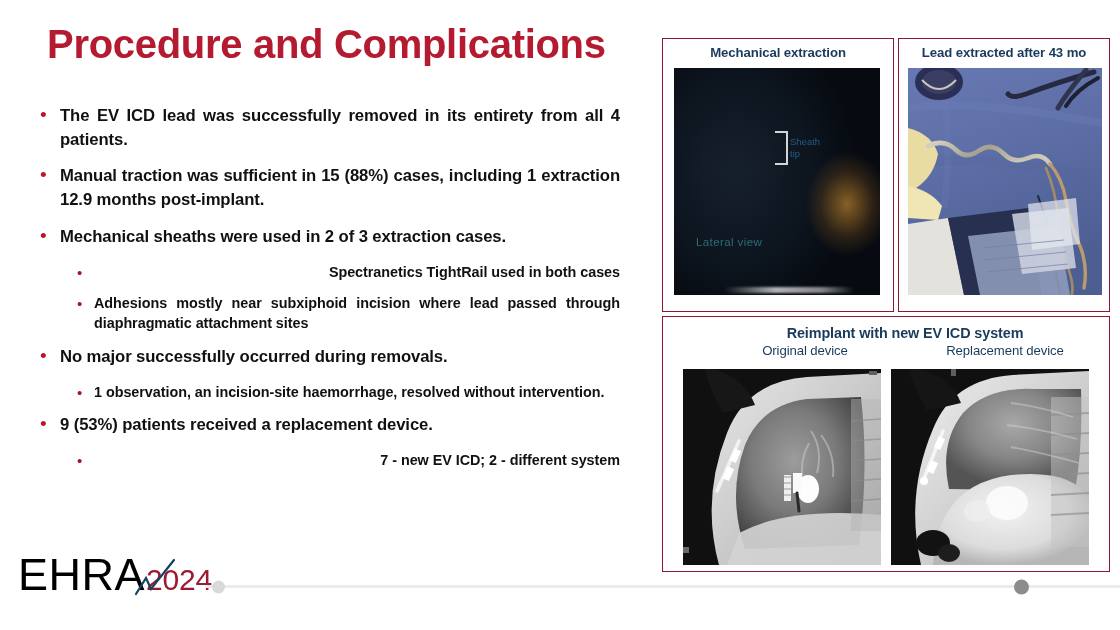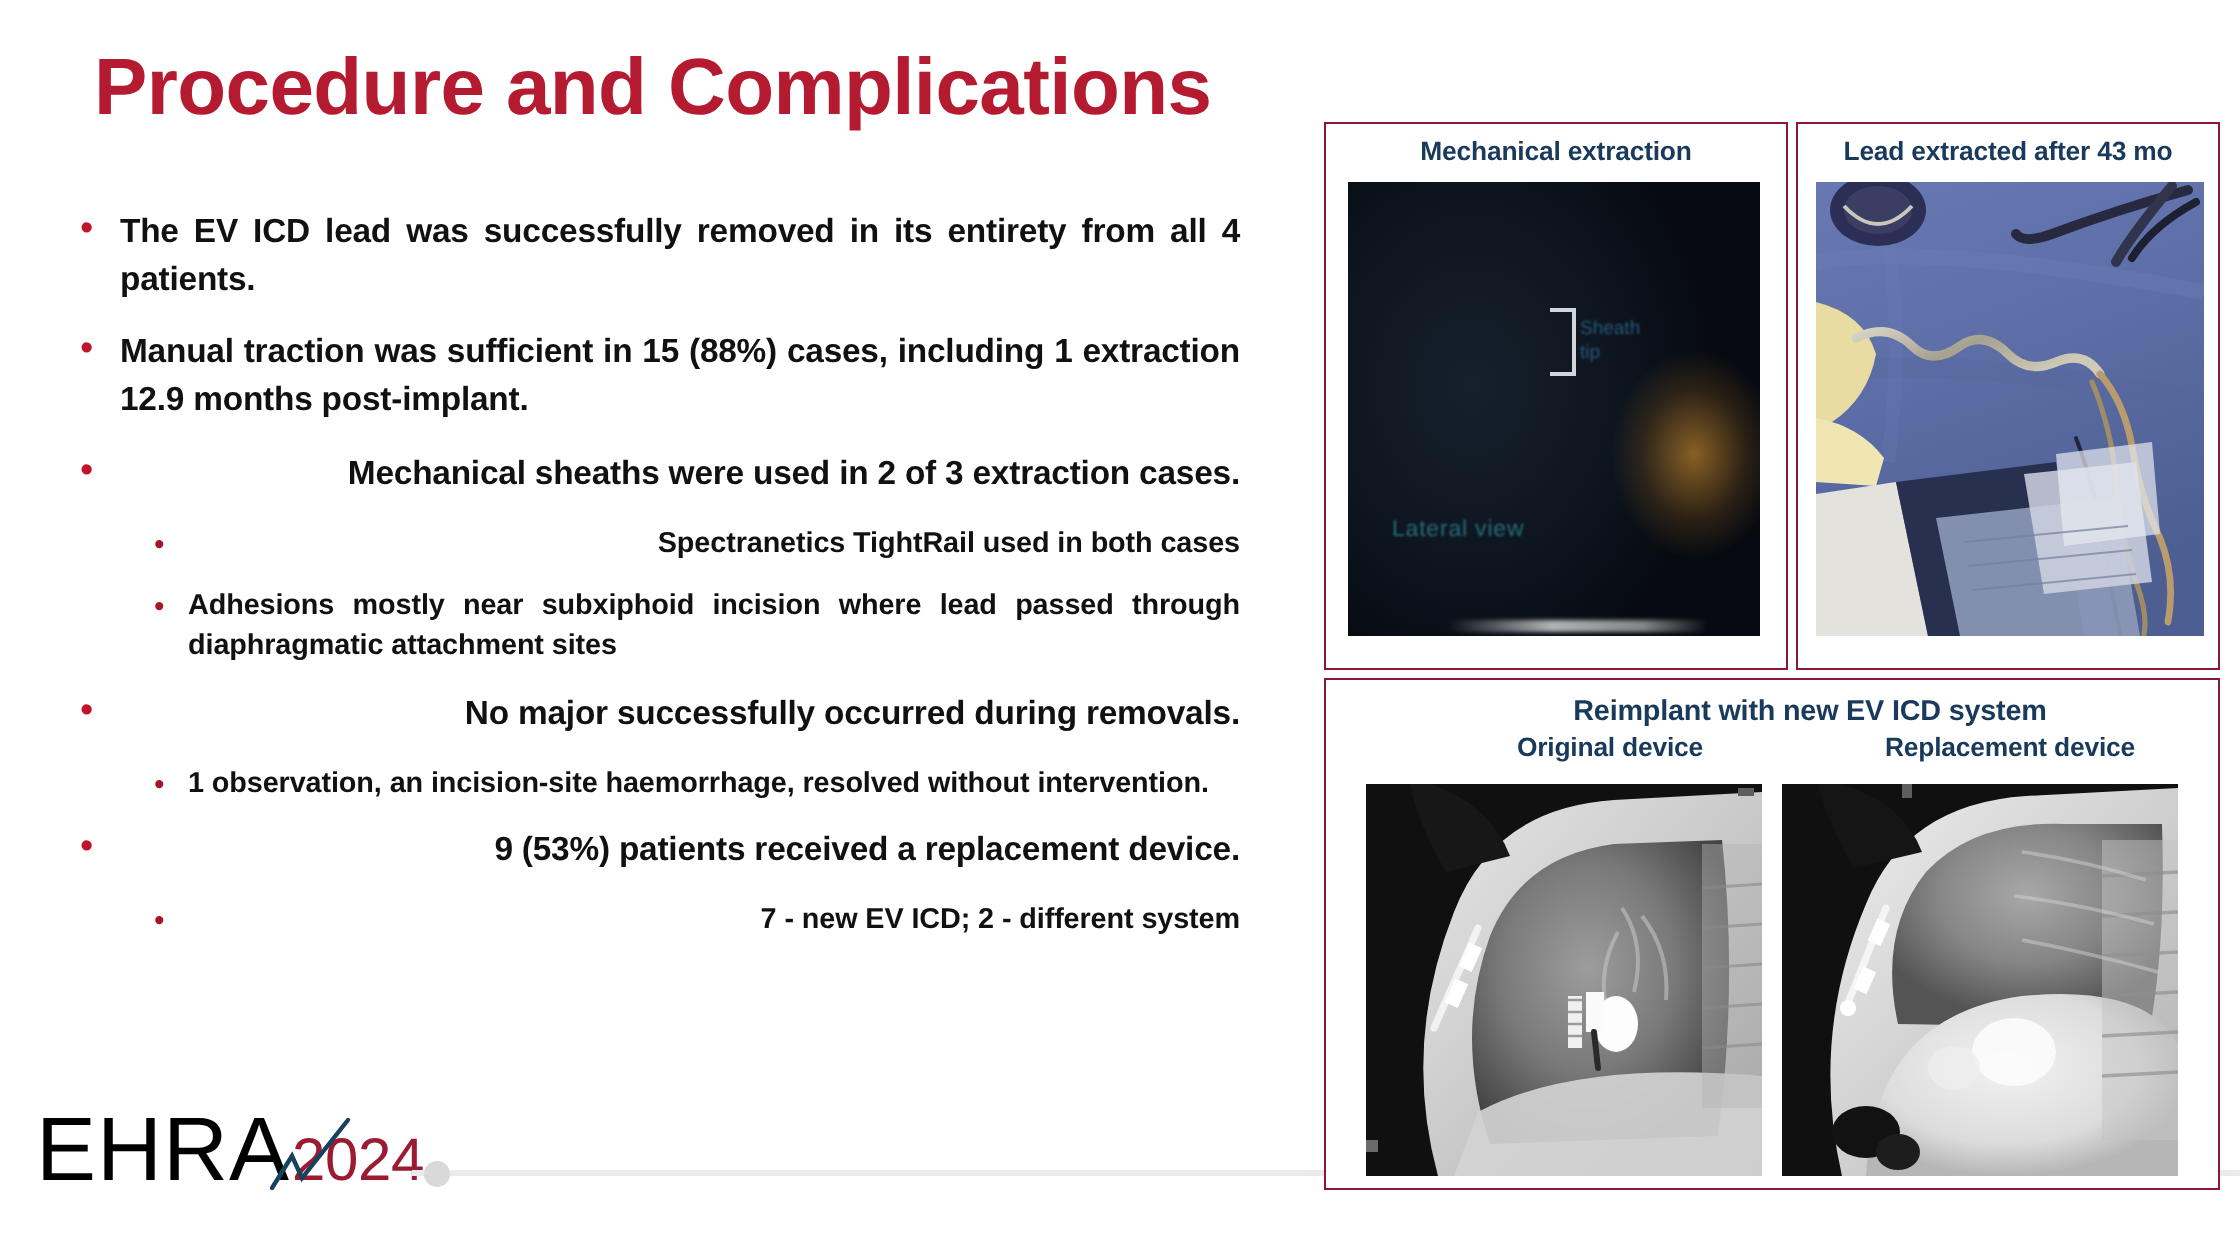--- a/index.html
+++ b/index.html
@@ -62,21 +62,21 @@
   }
   .lvl1 > .btext {
     flex: 1 1 auto;
     font-size: 16.7px;
     font-weight: bold;
     color: #111111;
     line-height: 1.42;
     text-align: justify;
     letter-spacing: -0.1px;
   }
-  .lvl1 > .btext.nojust { text-align: right; }
+  .lvl1 > .btext.nojust { text-align: left; }
 
   
   .lvl2 {
     margin-left: 37px;
     margin-bottom: 11px;
   }
   .lvl2 > .marker {
     color: #A81428;
     font-size: 15px;
     line-height: 19px;
@@ -156,21 +156,20 @@
     width: 15px; height: 15px;
     background: #8C8C8C;
   }
 
   
   .panel {
     position: absolute;
     border: 1.5px solid #8C1733;
     background: #ffffff;
     box-sizing: border-box;
-    margin-top: 23px;
   }
   .panel-tl { left: 662px; top: 38px;  width: 232px; height: 274px; }
   .panel-tr { left: 898px; top: 38px;  width: 212px; height: 274px; }
   .panel-bottom { left: 662px; top: 316px; width: 448px; height: 256px; padding-left: 38px; }
 
   .panel-caption {
     text-align: center;
     color: #1A3A5C;
     font-weight: bold;
     font-size: 13.2px;
@@ -187,21 +186,21 @@
     letter-spacing: -0.1px;
   }
   .subcap-row {
     display: flex;
     padding: 2px 4px 0 4px;
   }
   .subcap {
     flex: 1 1 50%;
     text-align: center;
     color: #1A3A5C;
-    font-weight: bold;
+    font-weight: normal;
     font-size: 13.2px;
     letter-spacing: -0.1px;
   }
 
   .img-frame {
     position: absolute;
     background: #ffffff;
     overflow: hidden;
   }
 

